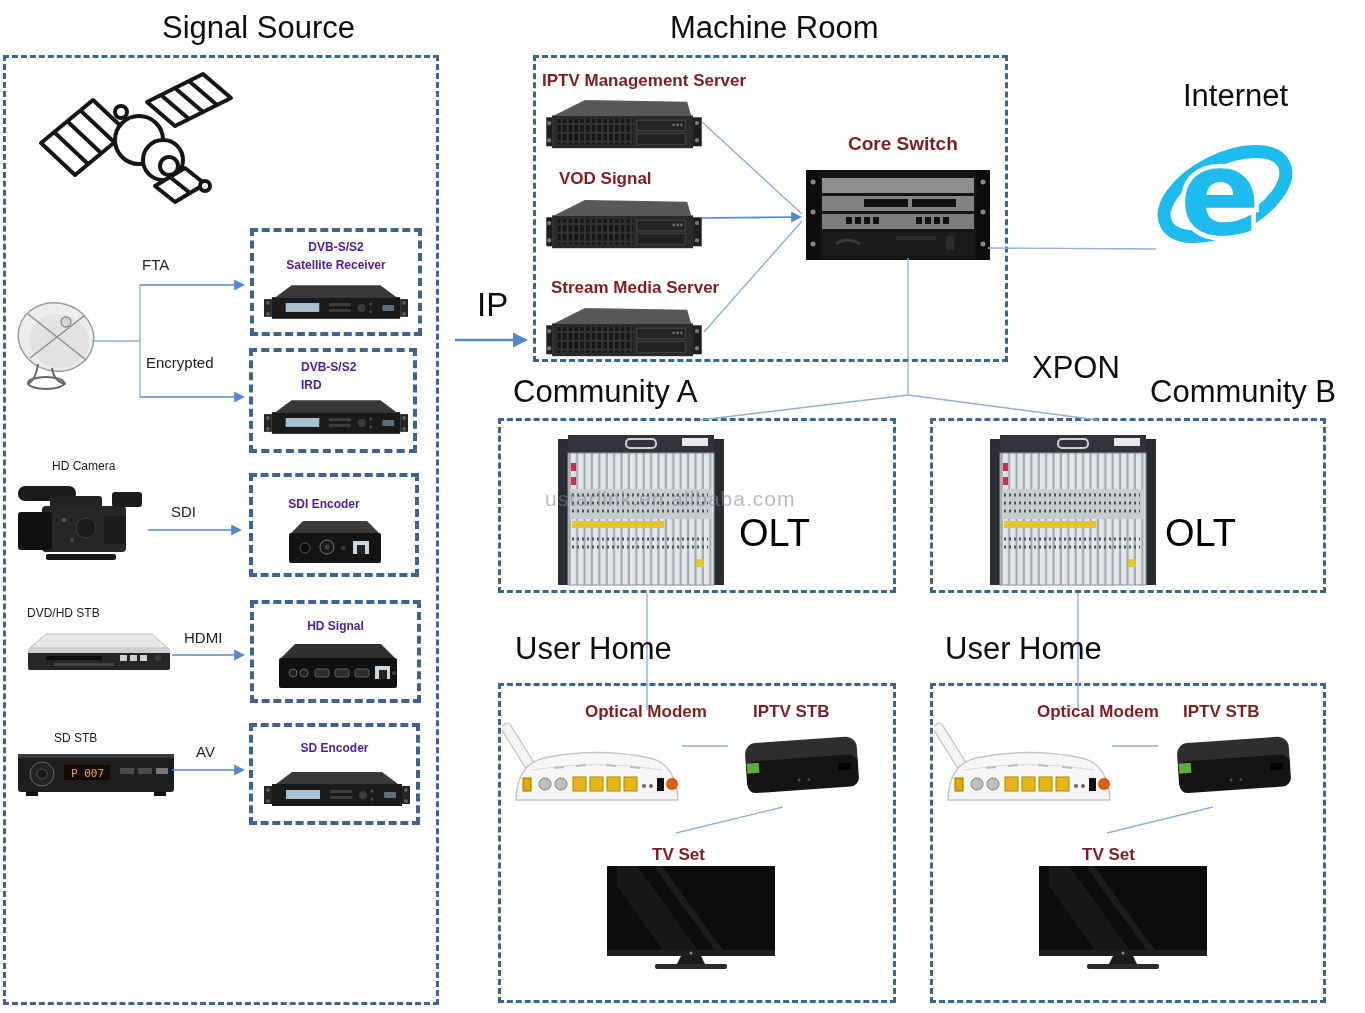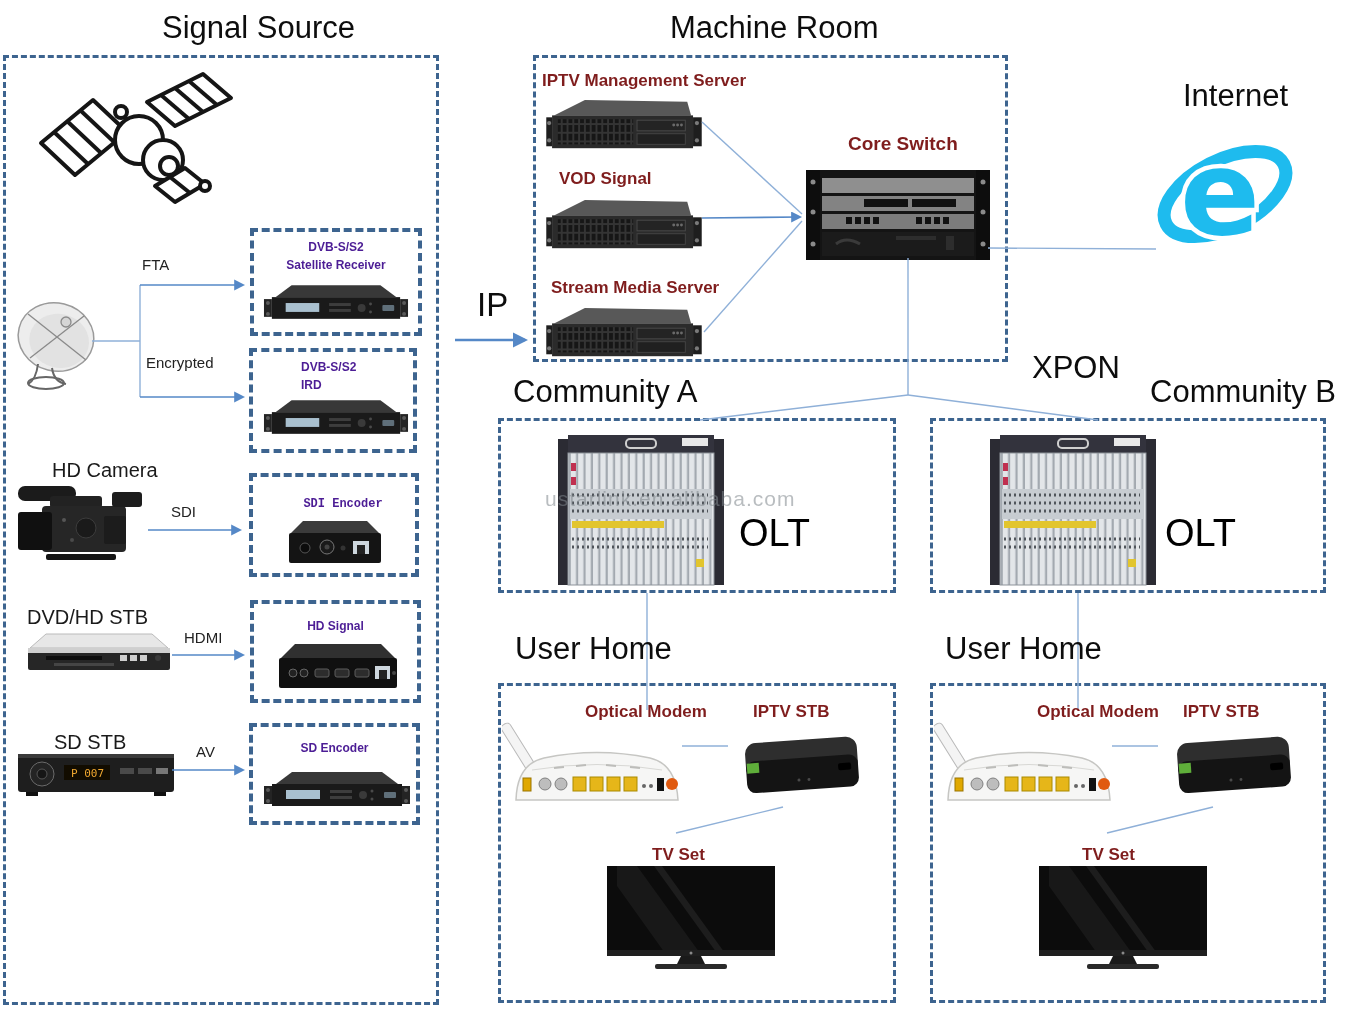--- a/index.html
+++ b/index.html
@@ -4,21 +4,21 @@
 <style>
   html,body{margin:0;padding:0;background:#fff;}
   #canvas{position:relative;width:1365px;height:1013px;background:#ffffff;overflow:hidden;
           font-family:"Liberation Sans",sans-serif;color:#111;}
   .abs{position:absolute;}
   .dash-box{position:absolute;border:3px dashed #3d648f;box-sizing:border-box;background:transparent;}
   .enc-box{position:absolute;border:4px dashed #3d648f;box-sizing:border-box;}
   .title{position:absolute;font-size:31px;color:#0d0d0d;white-space:nowrap;}
   .big{font-size:33px;}
   .dev-label{position:absolute;font-weight:bold;font-size:17px;white-space:nowrap;color:#7f1d1d;}
-  .sm-label{position:absolute;font-size:20px;color:#1a1a1a;white-space:nowrap;}
+  .sm-label{position:absolute;font-size:12px;color:#1a1a1a;white-space:nowrap;}
   .edge-label{position:absolute;font-size:15px;color:#222;white-space:nowrap;}
   .enc-title{font-weight:bold;font-size:12px;color:#4c1d95;text-align:center;line-height:1.5;}
   .olt-label{position:absolute;font-size:38px;color:#000;white-space:nowrap;}
   .watermark{position:absolute;font-size:21px;color:rgba(128,134,140,0.55);letter-spacing:1px;white-space:nowrap;text-align:center;}
   svg.overlay{position:absolute;left:0;top:0;width:1365px;height:1013px;pointer-events:none;}
   .devsvg{position:absolute;}
 </style>
 </head>
 <body>
 
@@ -401,21 +401,21 @@
   <div class="sm-label" style="left:54px;top:731px;">SD STB</div>
 
   <div class="abs enc-title" style="left:250px;top:238px;width:172px;">
     <div>DVB-S/S2</div>
     <div>Satellite Receiver</div>
   </div>
   <div class="abs enc-title" style="left:301px;top:358px;text-align:left;">
     <div>DVB-S/S2</div>
     <div>IRD</div>
   </div>
-  <div class="abs enc-title" style="left:258px;top:495px;width:170px;font-family:Liberation Mono, monospace;">SDI Encoder</div>
+  <div class="abs enc-title" style="left:239px;top:495px;width:170px;">SDI Encoder</div>
   <div class="abs enc-title" style="left:250px;top:617px;width:171px;">HD Signal</div>
   <div class="abs enc-title" style="left:249px;top:739px;width:171px;">SD Encoder</div>
 
   <div class="dev-label" style="left:585px;top:702px;">Optical Modem</div>
   <div class="dev-label" style="left:753px;top:702px;">IPTV STB</div>
   <div class="dev-label" style="left:652px;top:845px;">TV Set</div>
   <div class="dev-label" style="left:1037px;top:702px;">Optical Modem</div>
   <div class="dev-label" style="left:1183px;top:702px;">IPTV STB</div>
   <div class="dev-label" style="left:1082px;top:845px;">TV Set</div>
 

